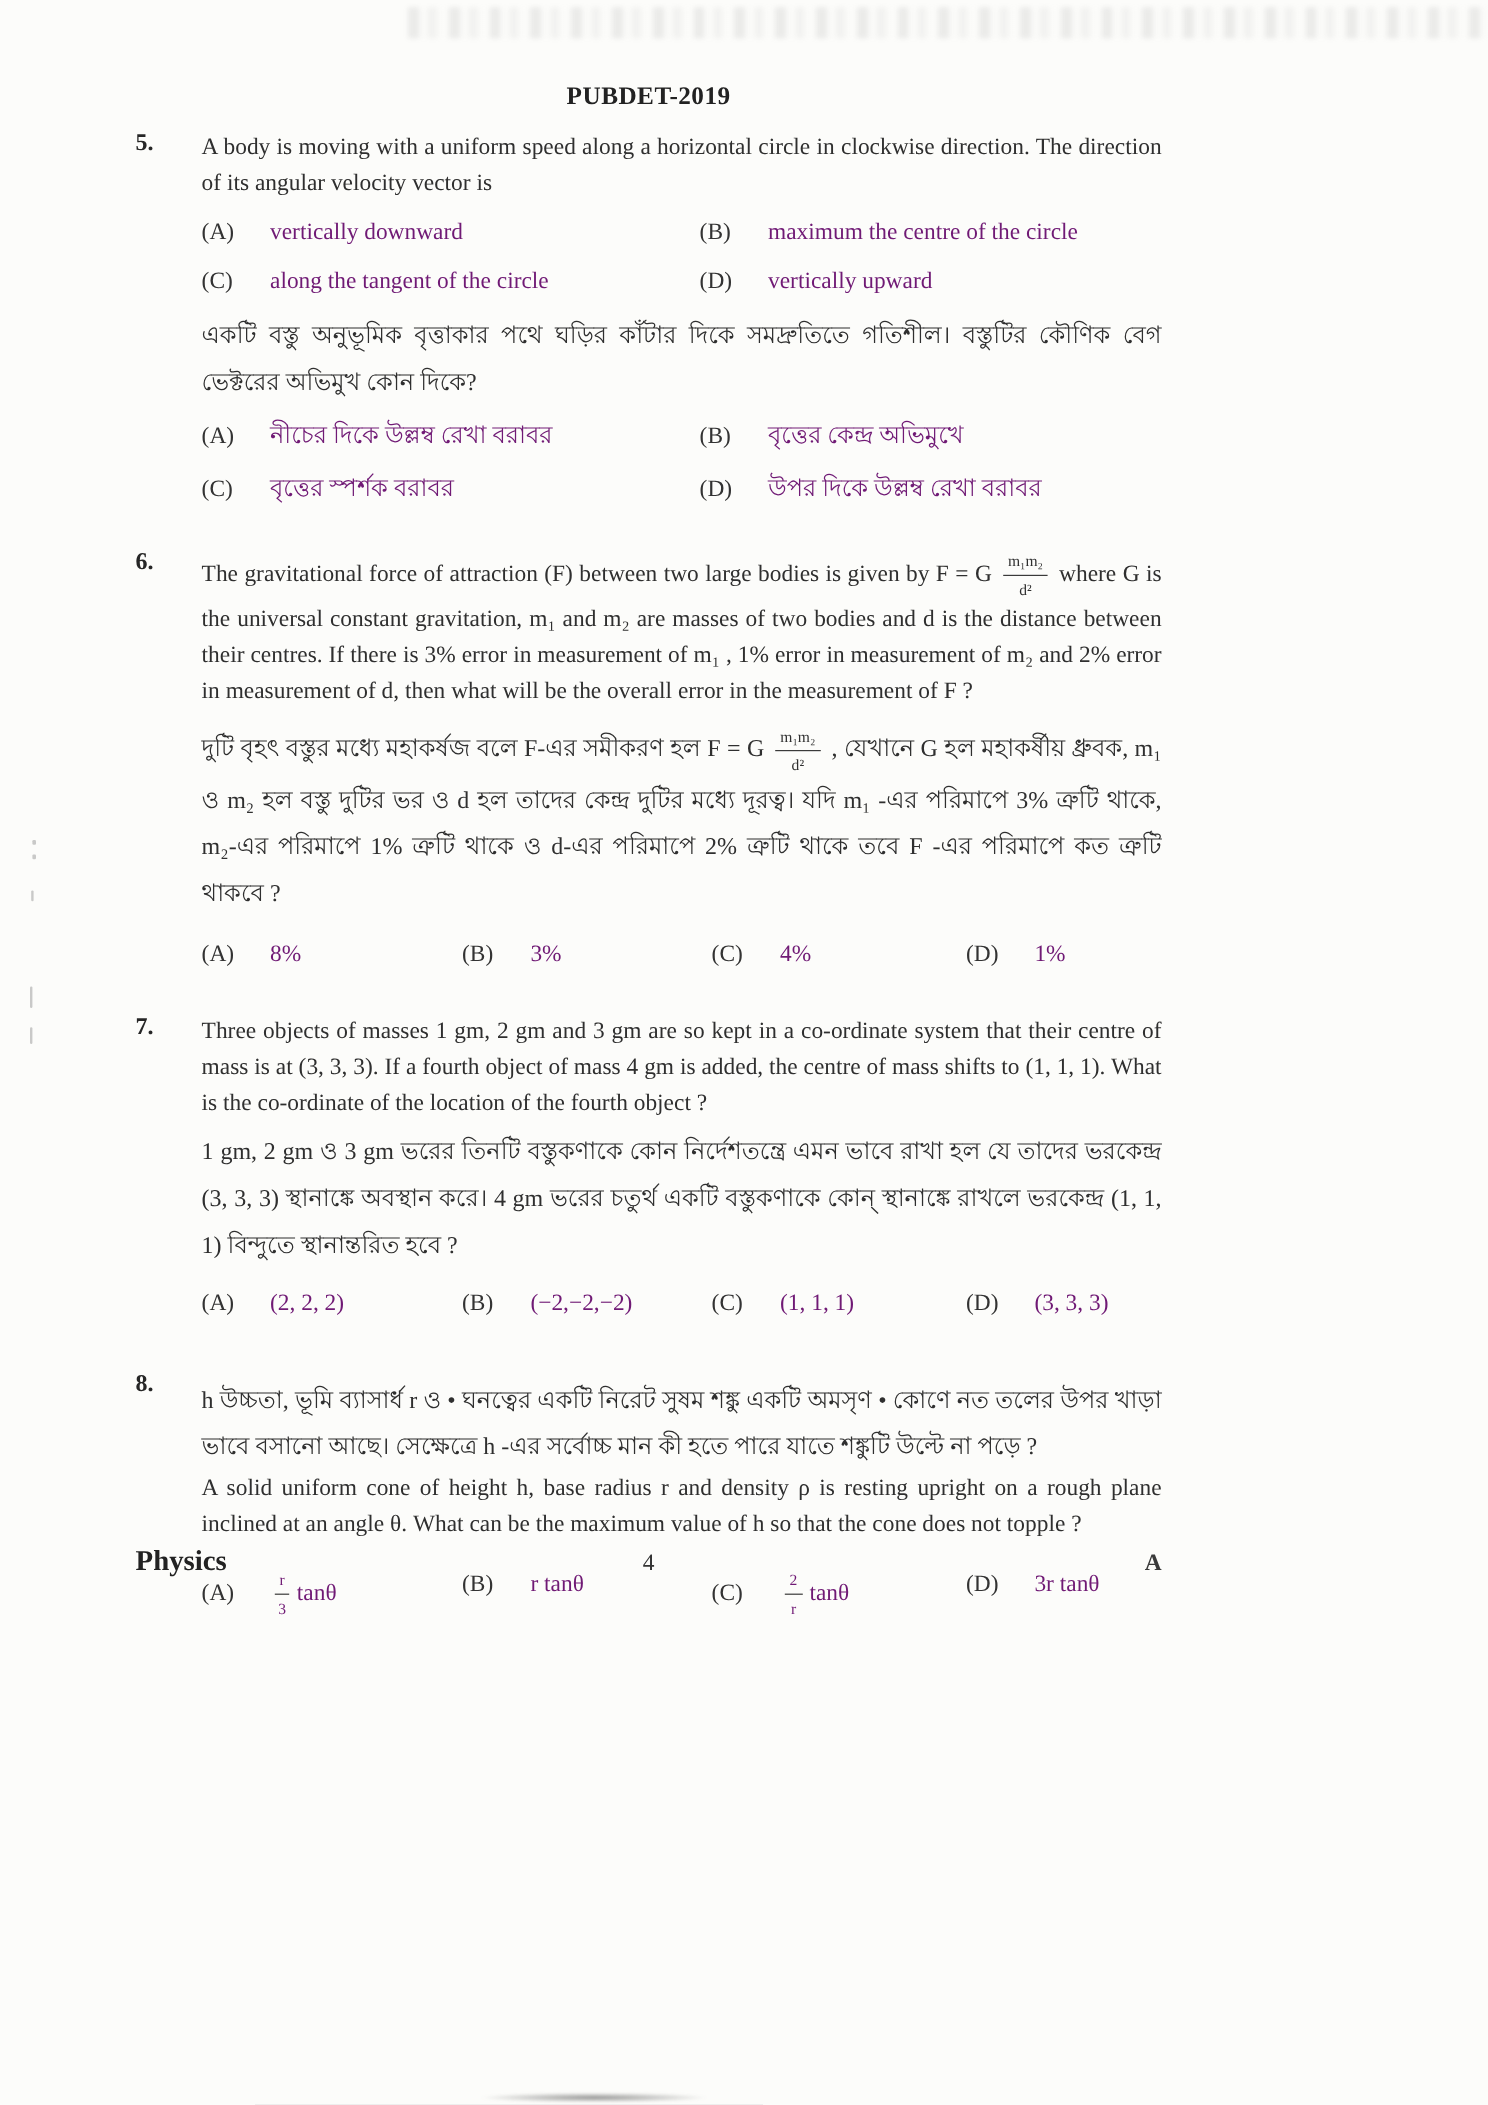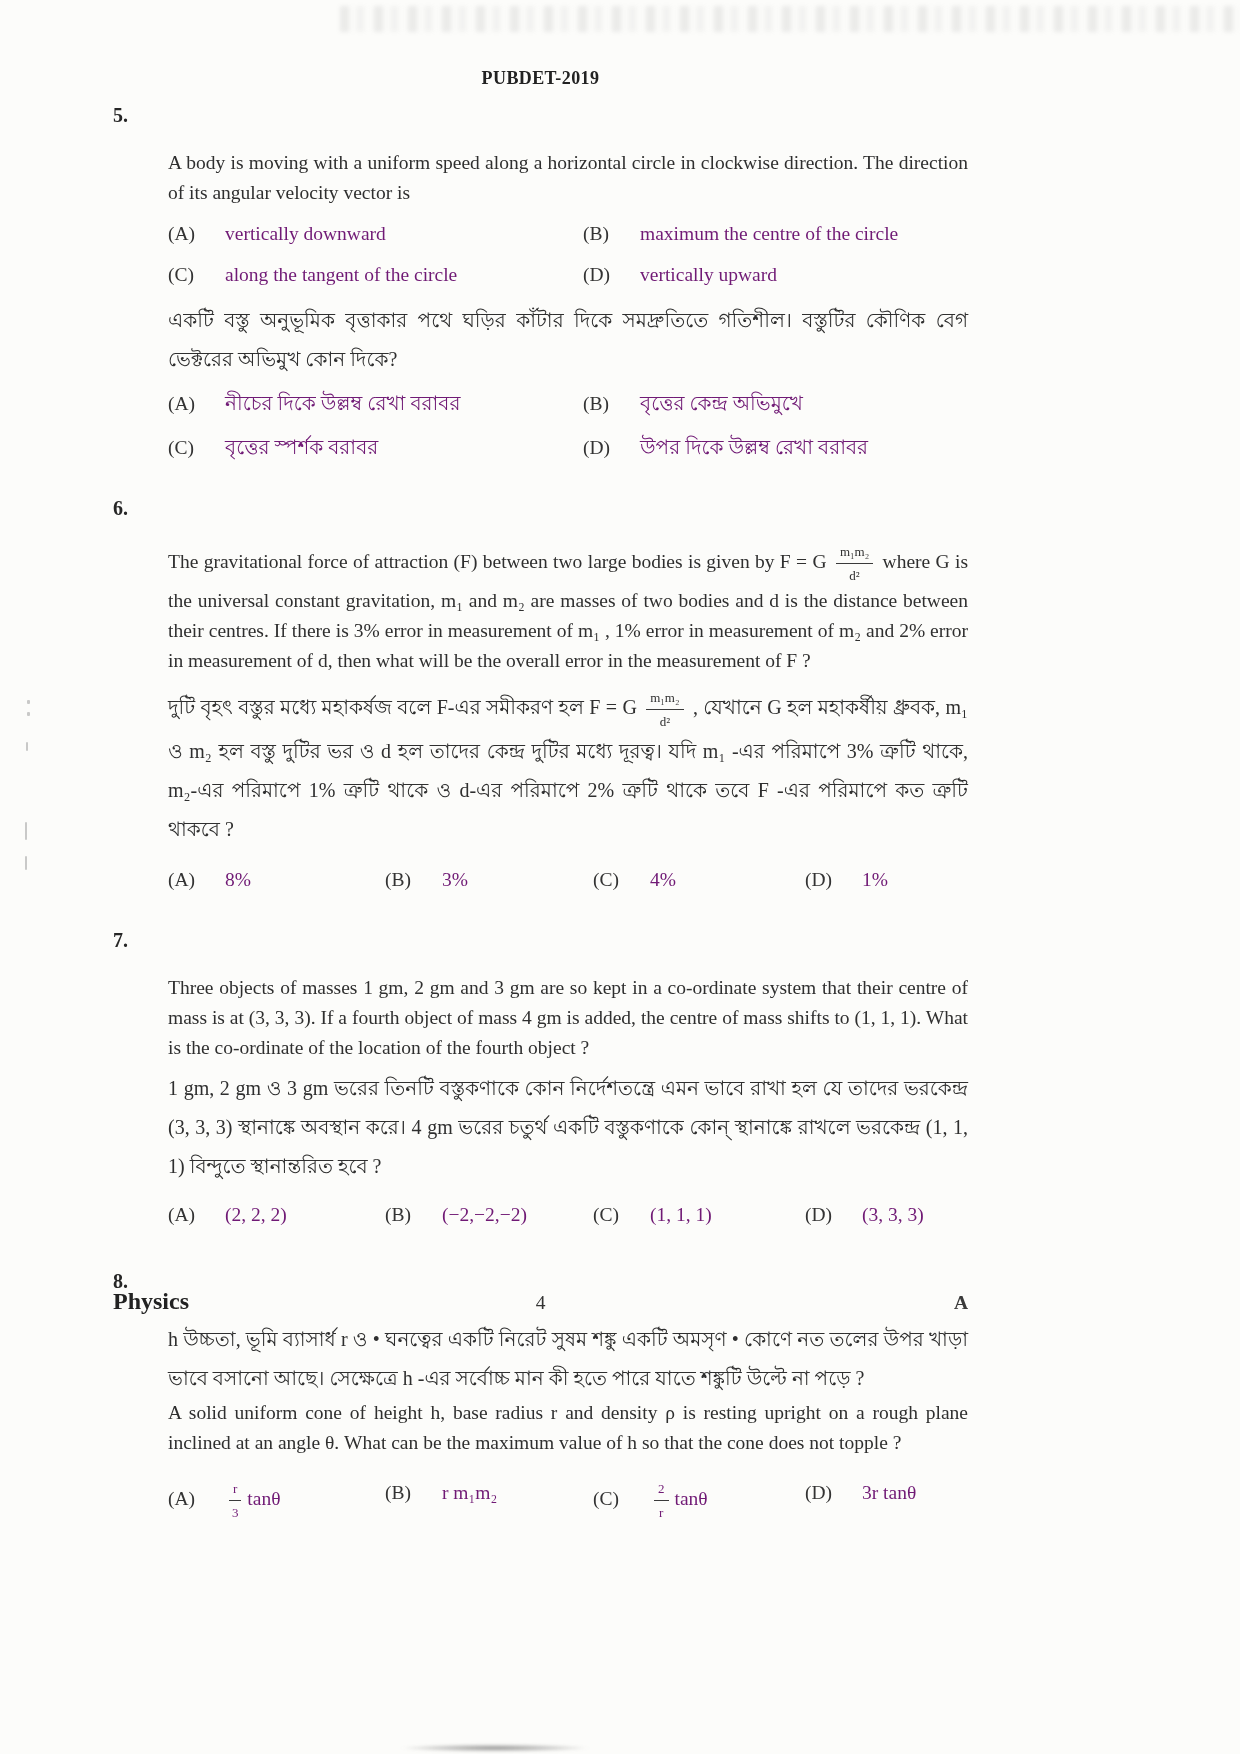--- a/index.html
+++ b/index.html
@@ -23,29 +23,29 @@
     filter:blur(2px); opacity:.55; pointer-events:none;
   }
   .scan-mark { position:absolute; background:#8b8b8b; opacity:.45; border-radius:1px; }
   .bottom-smudge {
     position:absolute; left:400px; top:1744px; width:190px; height:8px;
     background:radial-gradient(closest-side, rgba(60,60,60,.55), rgba(60,60,60,0));
     filter:blur(1.5px);
   }
   .exam-title {
     margin-top:68px; text-align:center;
-    font-size:18px; font-weight:bold; color:#222; letter-spacing:.4px;
+    font-size:21px; font-weight:bold; color:#222; letter-spacing:.4px;
   }
   .question { display:flex; }
   .q5 { margin-top:15px; }
   .q6 { margin-top:30px; }
   .q7 { margin-top:34px; }
   .q8 { margin-top:40px; }
   .qnum { width:55px; flex:0 0 55px; font-size:20px; font-weight:bold; color:#262626; }
-  .qbody { flex:1; min-width:0;margin-top:44px; }
+  .qbody { flex:1; min-width:0; }
   .para { margin:0; font-size:19.5px; line-height:30px; }
   .para.justify { text-align:justify; }
   .bn { font-size:20px; line-height:39px; }
   .para.bn { margin-top:11px; text-align:justify; }
   .opts { display:flex; align-items:flex-start; }
   .opts.en-row { margin-top:11px; font-size:19.5px; line-height:30px; }
   .opts.bn-row { margin-top:5px; font-size:19.5px; line-height:38px; }
   .opt { display:flex; align-items:baseline; }
   .two-col .opt:first-child { width:415px; flex:0 0 415px; }
   .four-col .opt:nth-child(1) { width:217px; flex:0 0 217px; }
@@ -204,21 +204,21 @@
 
       <div class="opts en-row four-col" style="margin-top:20px;">
         <div class="opt">
           <span class="olabel">(A)</span>
           <span class="otext">
             <span class="frac"><span class="num">r</span><span class="den">3</span></span><span>tanθ</span>
           </span>
         </div>
         <div class="opt">
           <span class="olabel">(B)</span>
-          <span class="otext">r m₁m₂</span>
+          <span class="otext">r tanθ</span>
         </div>
         <div class="opt">
           <span class="olabel">(C)</span>
           <span class="otext">
             <span class="frac"><span class="num">2</span><span class="den">r</span></span><span>tanθ</span>
           </span>
         </div>
         <div class="opt">
           <span class="olabel">(D)</span>
           <span class="otext">3r tanθ</span>

